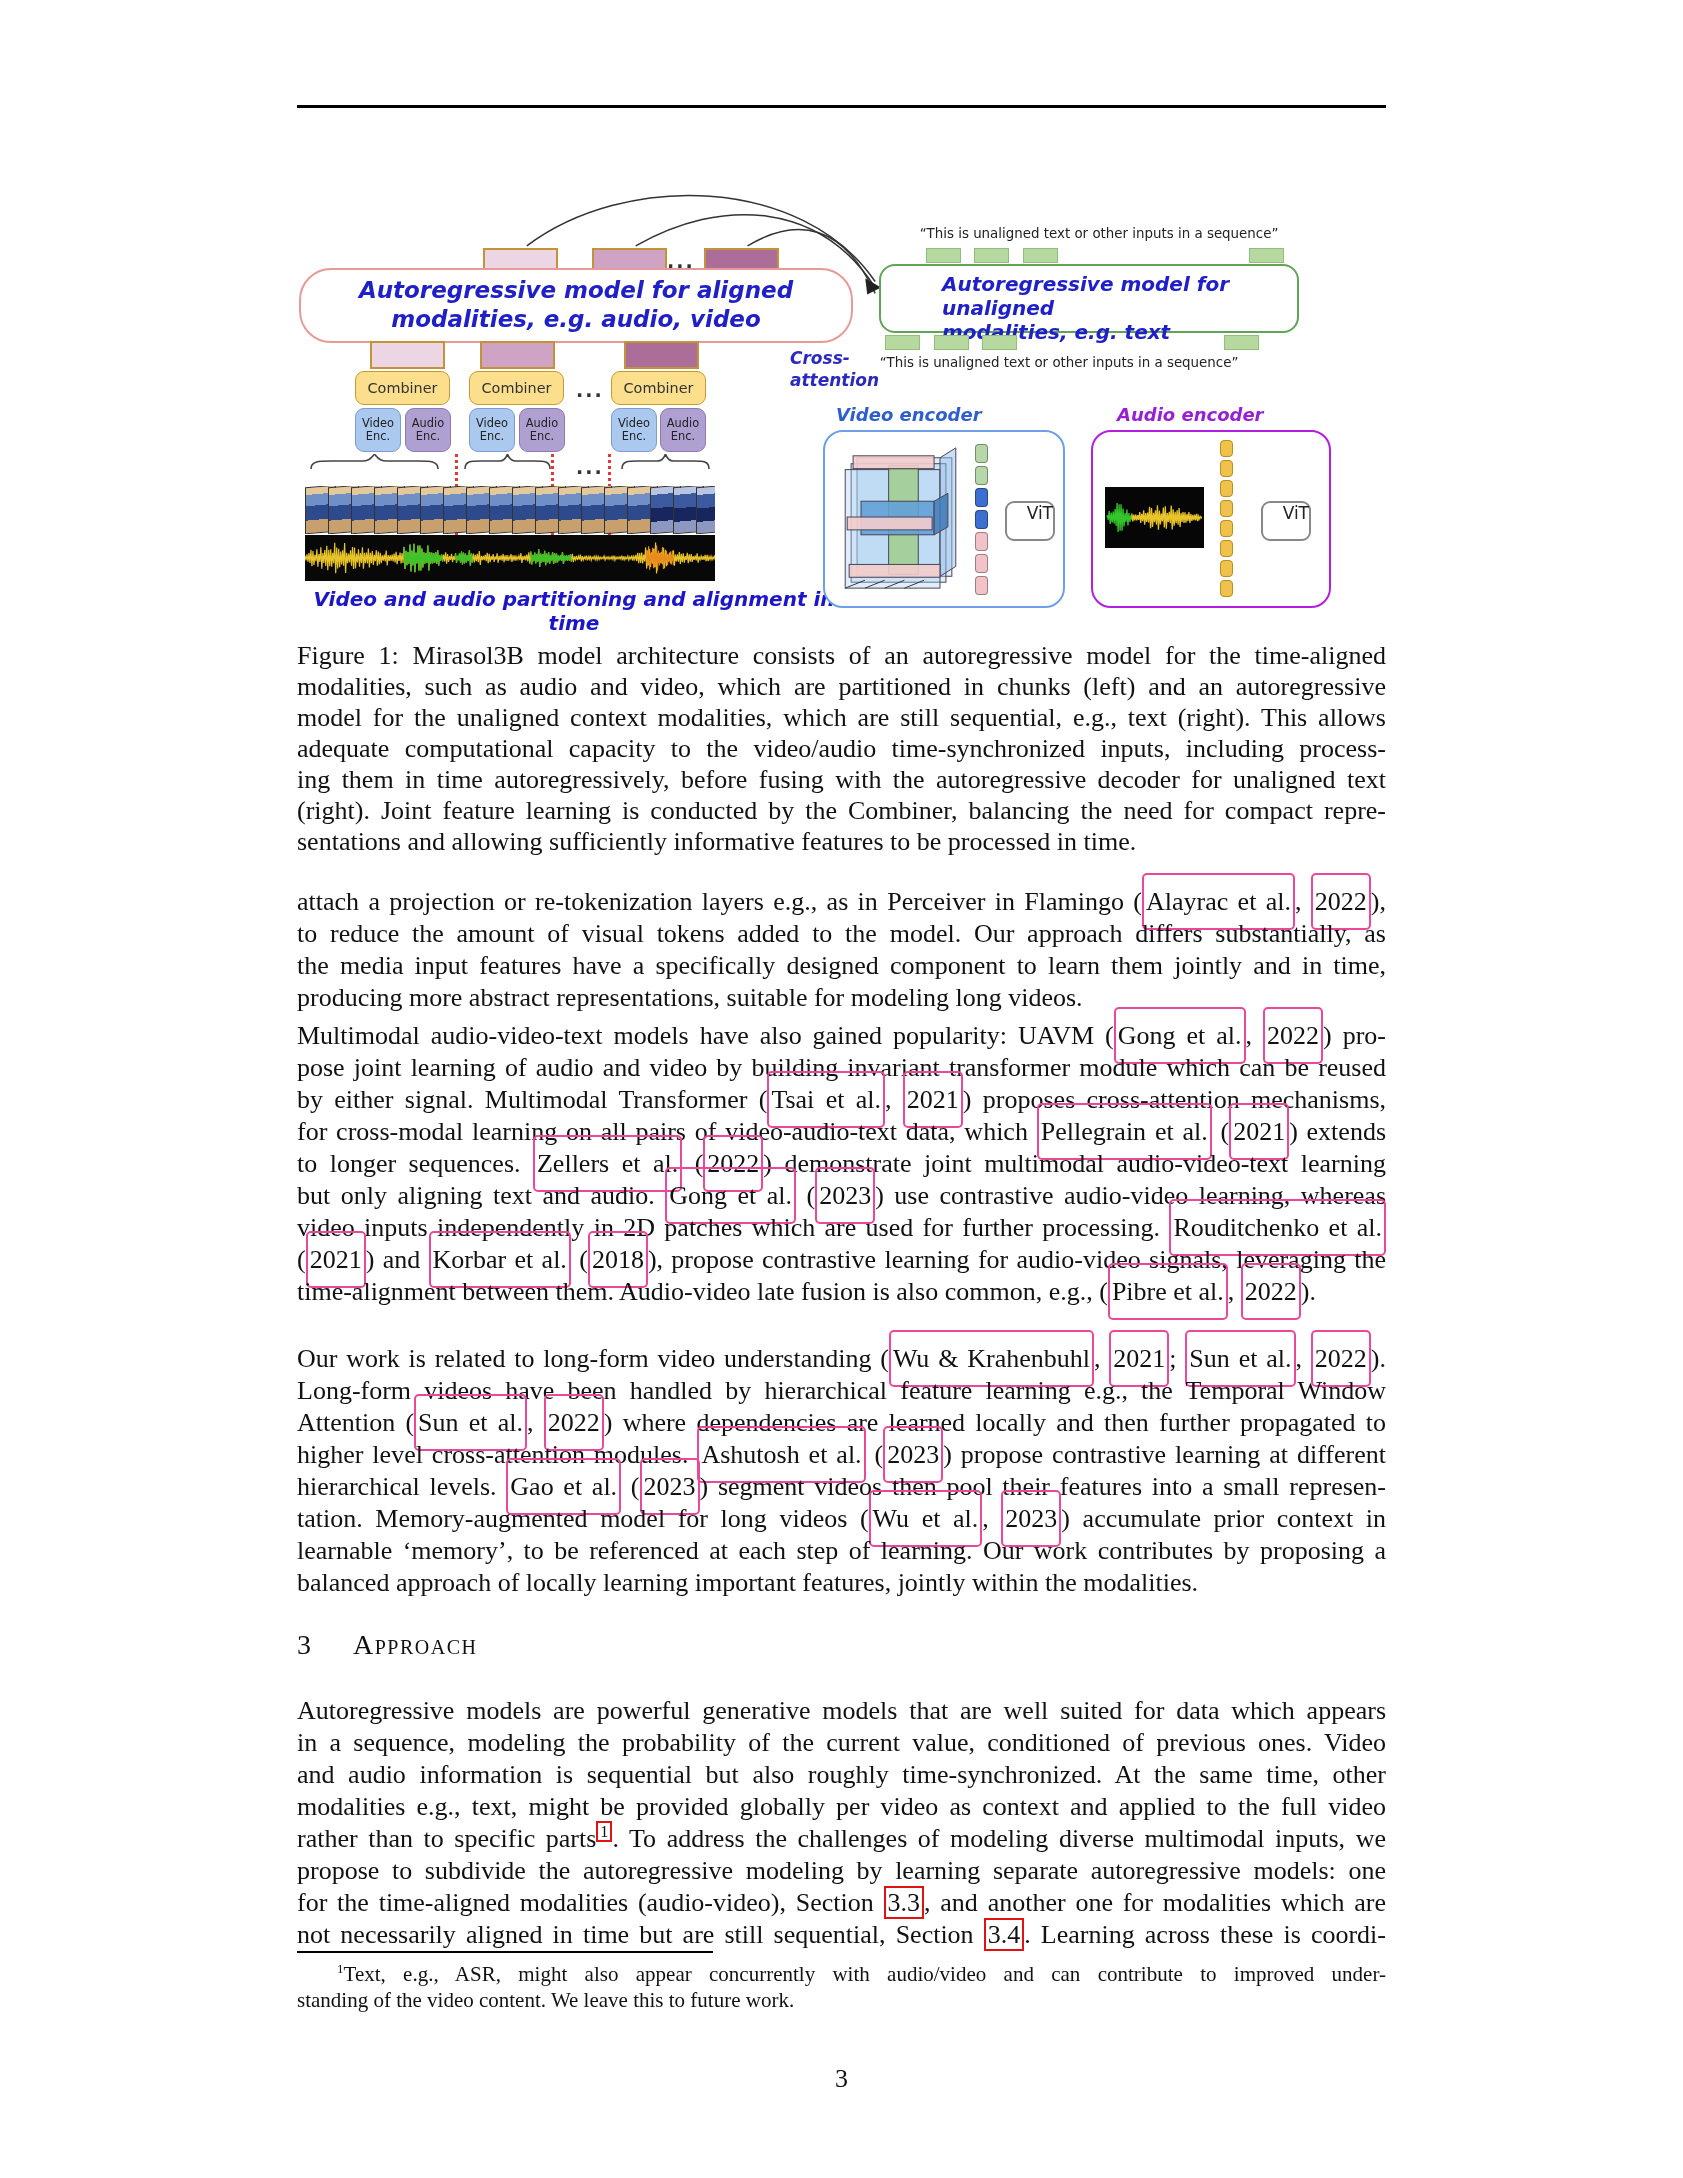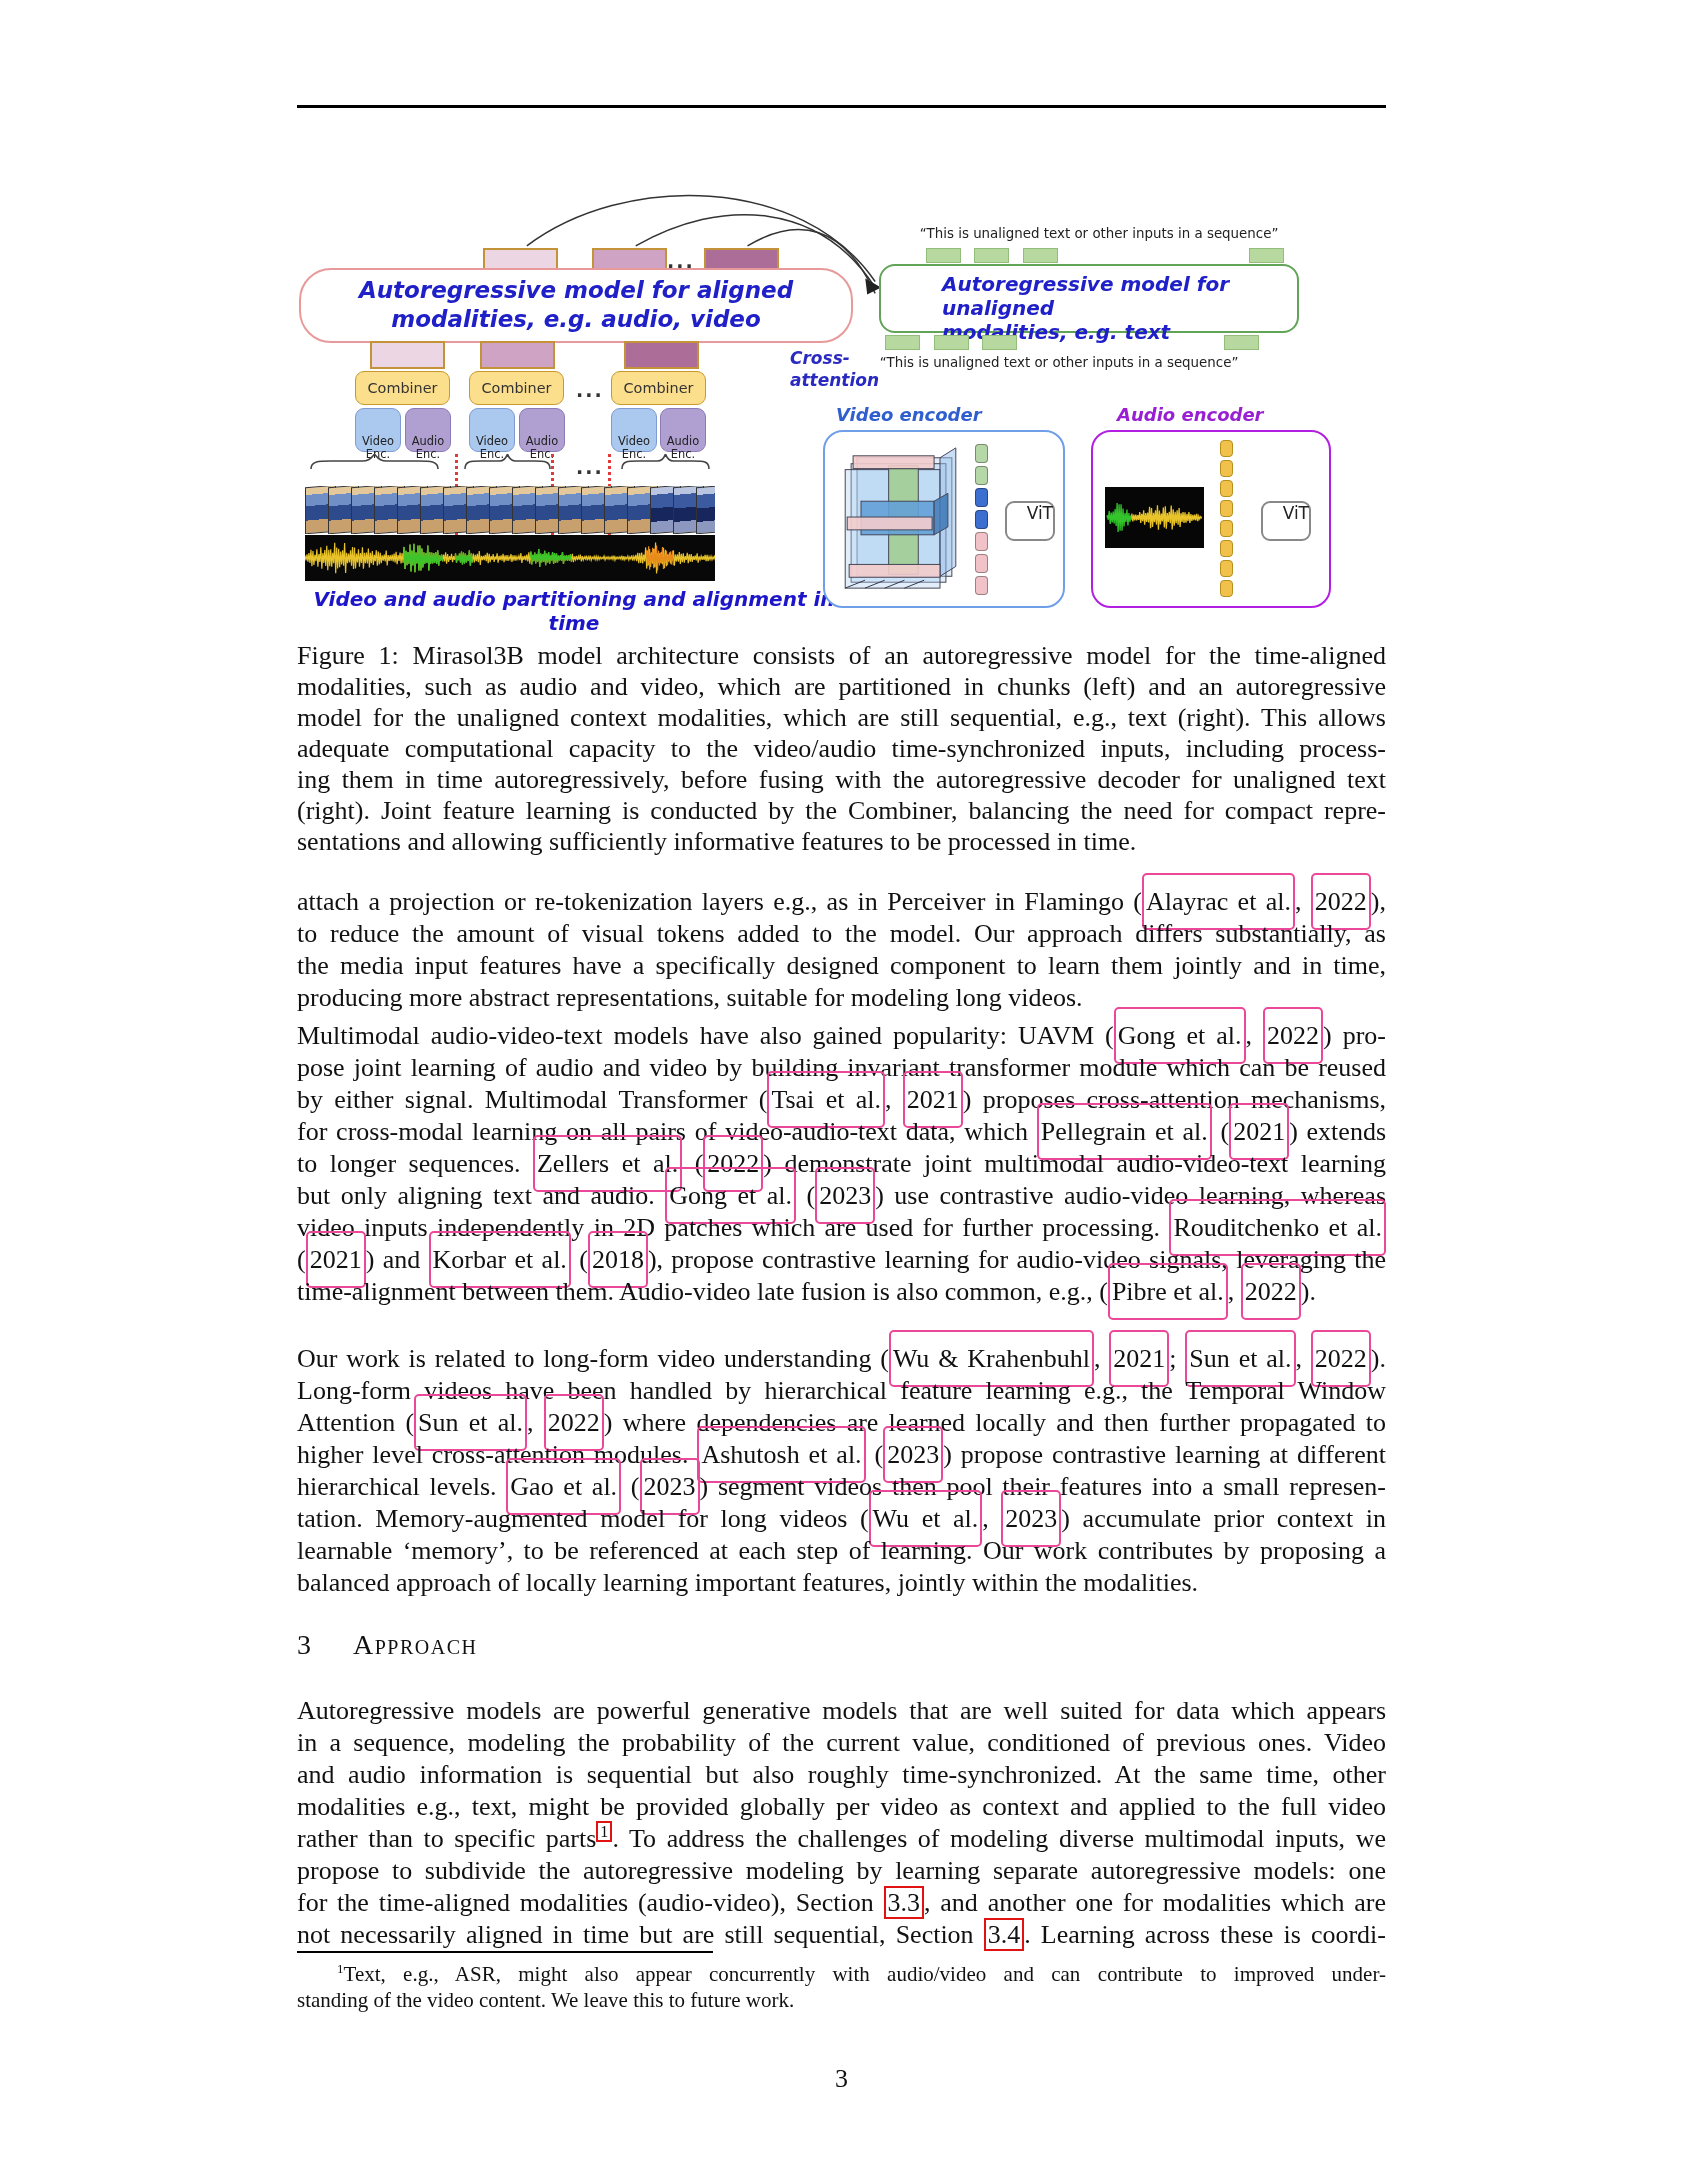--- a/index.html
+++ b/index.html
@@ -39,21 +39,21 @@
   .boxlabel{font-family:"DejaVu Sans",sans-serif;font-style:italic;font-weight:bold;color:#2020c8}
   .alignedbox .boxlabel{font-size:23px;line-height:29px;text-align:center;padding-top:6px}
   .unalignedbox .boxlabel{font-size:20px;line-height:24px;text-align:left;padding:6px 0 0 61px}
   .crossatt{position:absolute;left:493px;top:202px;font-family:"DejaVu Sans",sans-serif;
       font-style:italic;font-weight:600;font-size:17px;color:#2a2ac0;line-height:22px}
   .quote{position:absolute;font-family:"DejaVu Sans",sans-serif;font-size:13.4px;color:#222;text-align:center}
   .combiner{position:absolute;top:226px;width:95px;height:34px;background:#fbdf8d;
       border:1.5px solid #c9992e;border-radius:9px;text-align:center;
       font:14.4px "DejaVu Sans",sans-serif;color:#333;line-height:32px;box-sizing:border-box}
   .encv,.enca{position:absolute;top:263px;width:46px;height:44px;border-radius:9px;text-align:center;
-      font:11.4px "DejaVu Sans",sans-serif;color:#222;line-height:13px;padding-top:26px;box-sizing:border-box}
+      font:11.4px "DejaVu Sans",sans-serif;color:#222;line-height:13px;padding-top:8px;box-sizing:border-box}
   .encv{background:#abc8ee;border:1.5px solid #7e9bd2}
   .enca{background:#b0a0d2;border:1.5px solid #8a7ab8}
   .divider{position:absolute;top:309px;height:123px;width:0;border-left:3px dotted #e23a3a}
   .brace{position:absolute;top:309px}
   .frames{position:absolute;left:8px;top:341px;width:410px;height:48px;display:flex;overflow:hidden}
   .frame{width:29px;height:45px;margin-left:-8px;border:1px solid #333;transform:skewY(-5deg);flex:none}
   .frame:first-child{margin-left:0}
   .frame.std{background:linear-gradient(180deg,#e2c89a 0%,#e2c89a 15%,#6f8fc6 15%,#6f8fc6 40%,#2c4a8c 40%,#2c4a8c 72%,#c8a06d 72%)}
   .frame.dark{background:linear-gradient(180deg,#b8c4e0 0%,#b8c4e0 15%,#3c5aa0 15%,#3c5aa0 45%,#17275e 45%,#17275e 75%,#8c98c0 75%)}
   .waveband{position:absolute;left:8px;top:390px;width:410px;height:46px;background:#080808}

